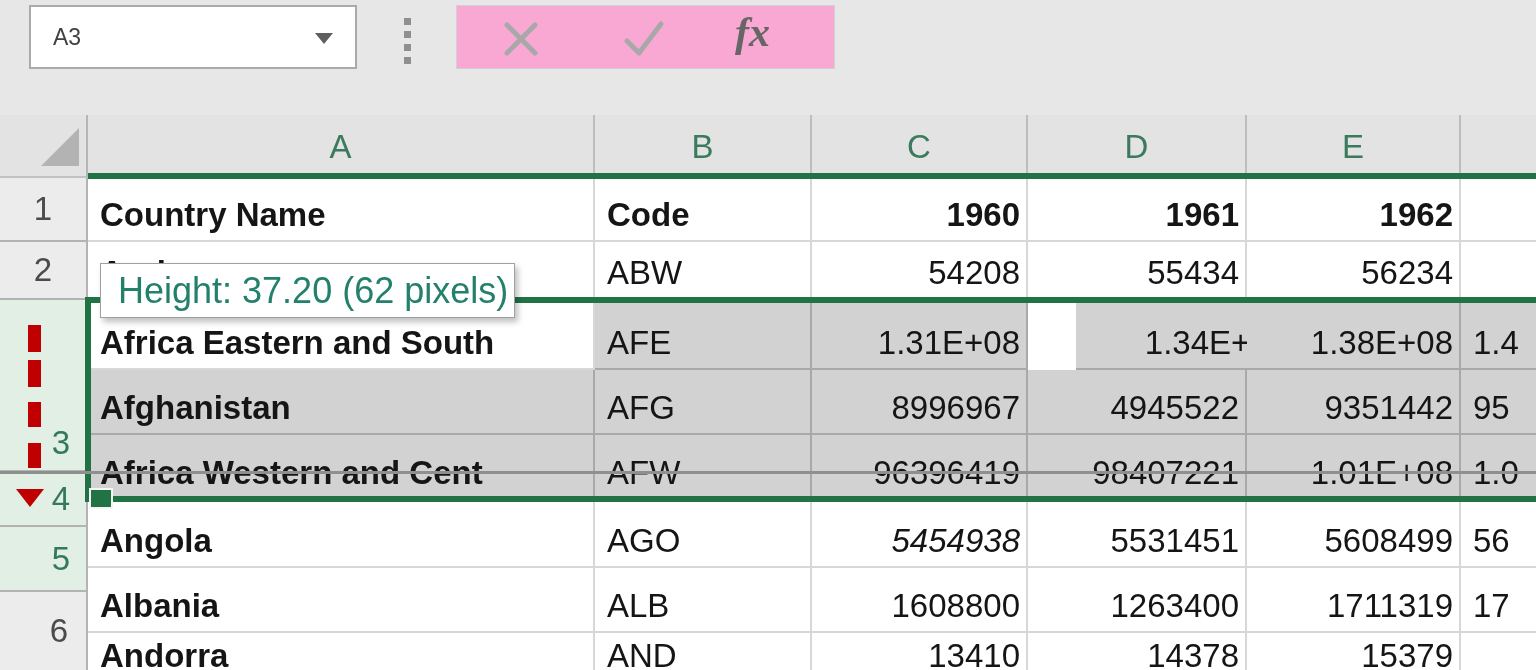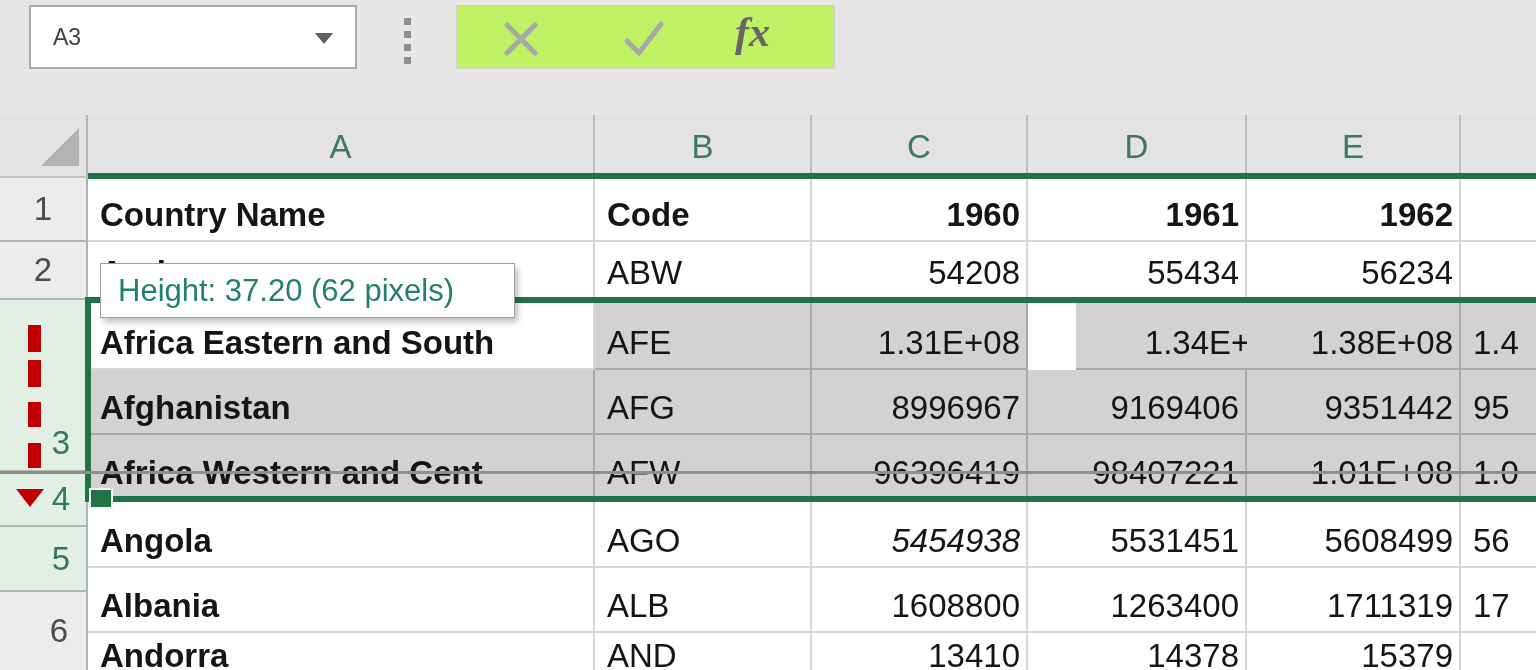--- a/index.html
+++ b/index.html
@@ -7,21 +7,21 @@
          font-family:"Liberation Sans",sans-serif;-webkit-font-smoothing:antialiased;}
   
   .chrome{position:absolute;left:0;top:0;width:1536px;height:115px;background:#e7e7e7;}
   .namebox{position:absolute;left:29px;top:5px;width:328px;height:64px;background:#fff;
            border:2px solid #aaaaaa;box-sizing:border-box;}
   .namebox .nb-text{position:absolute;left:22px;top:0;line-height:60px;font-size:23px;color:#414141;}
   .nb-caret{position:absolute;right:22px;top:26px;width:0;height:0;
             border-left:9px solid transparent;border-right:9px solid transparent;border-top:11px solid #5f5f5f;}
   .splitter{position:absolute;left:401px;top:18px;width:12px;height:52px;}
   .splitter i{display:block;width:7px;height:7px;background:#8f8f8f;margin:0 auto 6px auto;}
-  .fpanel{position:absolute;left:456px;top:5px;width:379px;height:64px;background:#bef264;
+  .fpanel{position:absolute;left:456px;top:5px;width:379px;height:64px;background:#f9a8d4;
           border:1px solid #d2d2d2;box-sizing:border-box;}
   .fpanel .ic{position:absolute;top:14px;}
   .ic-x{left:44px;}  .ic-ck{left:165px;}
   .ic-fx{position:absolute;left:278px;top:2px;font-family:"Liberation Serif",serif;font-style:italic;
          font-weight:bold;font-size:42px;color:#666666;}
   .fbar{position:absolute;left:836px;top:5px;width:700px;height:64px;background:#fff;
         border:1px solid #d2d2d2;box-sizing:border-box;}
   .fbar .fb-text{position:absolute;left:40px;top:0;line-height:60px;font-size:33px;color:#3e586c;white-space:nowrap;}
   
   .sheet{position:absolute;left:0;top:115px;width:1536px;height:555px;background:#fff;}
@@ -50,21 +50,21 @@
   .sel-bot{position:absolute;left:85px;top:381px;width:1451px;height:6px;background:#217346;z-index:3;}
   .sel-left{position:absolute;left:85px;top:182px;width:6px;height:205px;background:#217346;z-index:3;}
   .handle{position:absolute;left:89px;top:373px;width:24px;height:21px;background:#217346;
           border:2px solid #f5f5f5;box-sizing:border-box;z-index:4;}
   .guide{position:absolute;left:0;top:356px;width:1536px;height:3px;background:#8f8f8f;z-index:5;}
   .dash{position:absolute;left:28px;width:13px;background:#c00000;z-index:6;}
   .rarrow{position:absolute;left:16px;top:374px;width:0;height:0;border-left:14px solid transparent;
           border-right:14px solid transparent;border-top:18px solid #c00000;z-index:6;}
   .tooltip{position:absolute;left:100px;top:148px;width:415px;height:55px;background:#fff;
            border:1px solid #a0a0a0;box-sizing:border-box;box-shadow:3px 4px 6px rgba(0,0,0,0.25);
-           display:flex;align-items:center;padding-left:17px;font-size:31px;color:#23806b;
+           display:flex;align-items:center;padding-left:17px;font-size:36px;color:#23806b;
            white-space:nowrap;z-index:7;}
 </style>
 </head>
 <body>
 
 <div class="stage">
 
   <div class="chrome">
     <div class="namebox">
       <span class="nb-text">A3</span>
@@ -127,21 +127,21 @@
         <div class="cell al" style="left: 1461px; top: 127px; width: 220px; height: 58px;"></div>
         <div class="cell al b" style="left: 88px; top: 185px; width: 507px; height: 70px;">Africa Eastern and South</div>
         <div class="cell al sel" style="left: 595px; top: 185px; width: 217px; height: 70px;">AFE</div>
         <div class="cell ar sel" style="left: 812px; top: 185px; width: 216px; height: 70px;">1.31E+08</div>
         <div class="cell ar sel" style="left: 1028px; top: 185px; width: 219px; height: 70px; margin-left: 48px;">1.34E+08</div>
         <div class="cell ar sel" style="left: 1247px; top: 185px; width: 214px; height: 70px;">1.38E+08</div>
         <div class="cell al sel" style="left: 1461px; top: 185px; width: 220px; height: 70px;">1.4</div>
         <div class="cell al b sel" style="left: 88px; top: 255px; width: 507px; height: 65px;">Afghanistan</div>
         <div class="cell al sel" style="left: 595px; top: 255px; width: 217px; height: 65px;">AFG</div>
         <div class="cell ar sel" style="left: 812px; top: 255px; width: 216px; height: 65px;">8996967</div>
-        <div class="cell ar sel" style="left: 1028px; top: 255px; width: 219px; height: 65px;">9169406</div>
+        <div class="cell ar sel" style="left: 1028px; top: 255px; width: 219px; height: 65px;">4945522</div>
         <div class="cell ar sel" style="left: 1247px; top: 255px; width: 214px; height: 65px;">9351442</div>
         <div class="cell al sel" style="left: 1461px; top: 255px; width: 220px; height: 65px;">95</div>
         <div class="cell al b sel" style="left: 88px; top: 320px; width: 507px; height: 65px;">Africa Western and Cent</div>
         <div class="cell al sel" style="left: 595px; top: 320px; width: 217px; height: 65px;">AFW</div>
         <div class="cell ar sel" style="left: 812px; top: 320px; width: 216px; height: 65px;">96396419</div>
         <div class="cell ar sel" style="left: 1028px; top: 320px; width: 219px; height: 65px;">98407221</div>
         <div class="cell ar sel" style="left: 1247px; top: 320px; width: 214px; height: 65px;">1.01E+08</div>
         <div class="cell al sel" style="left: 1461px; top: 320px; width: 220px; height: 65px;">1.0</div>
         <div class="cell al b" style="left: 88px; top: 385px; width: 507px; height: 68px;">Angola</div>
         <div class="cell al" style="left: 595px; top: 385px; width: 217px; height: 68px;">AGO</div>

